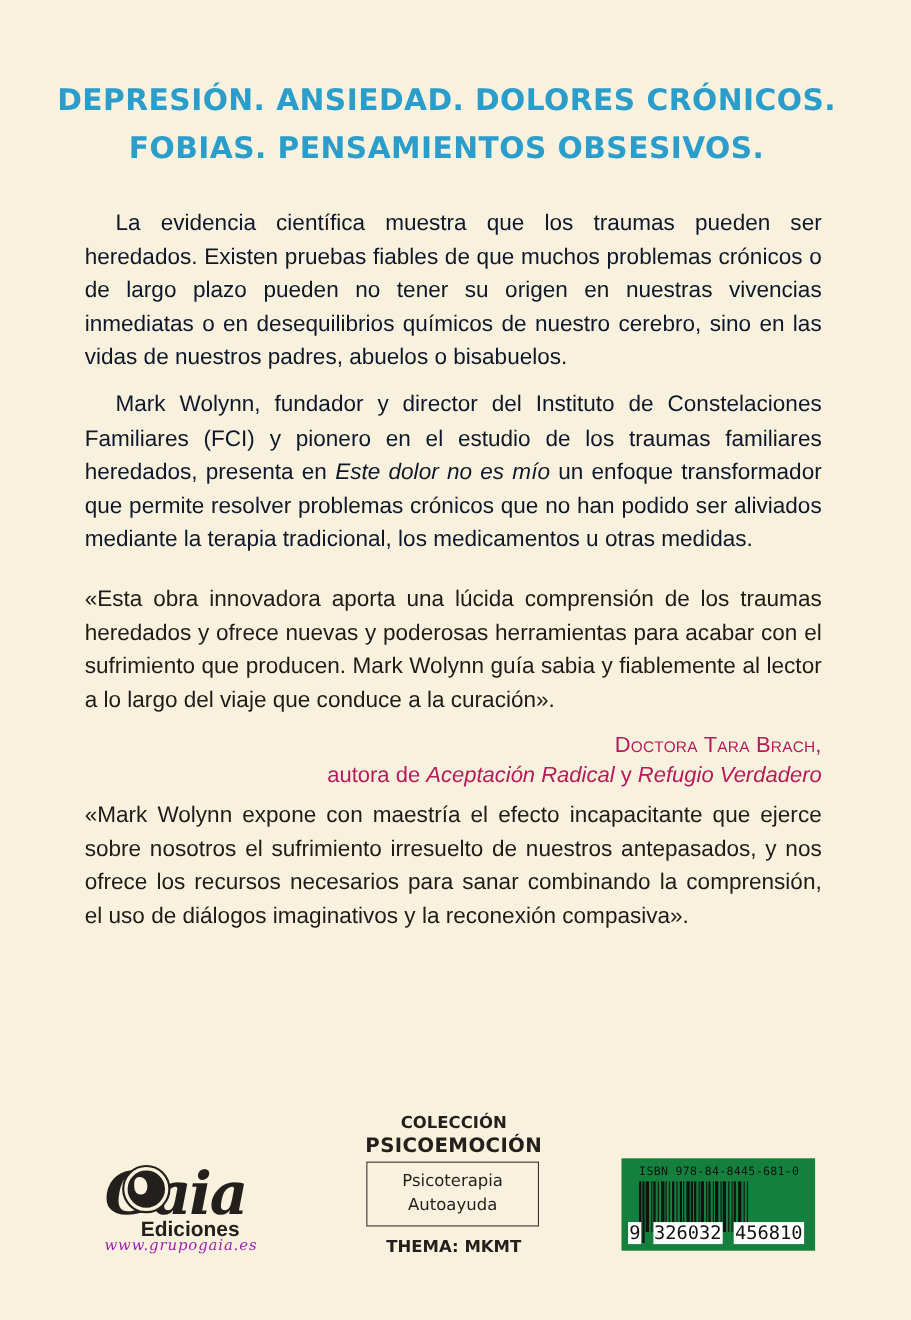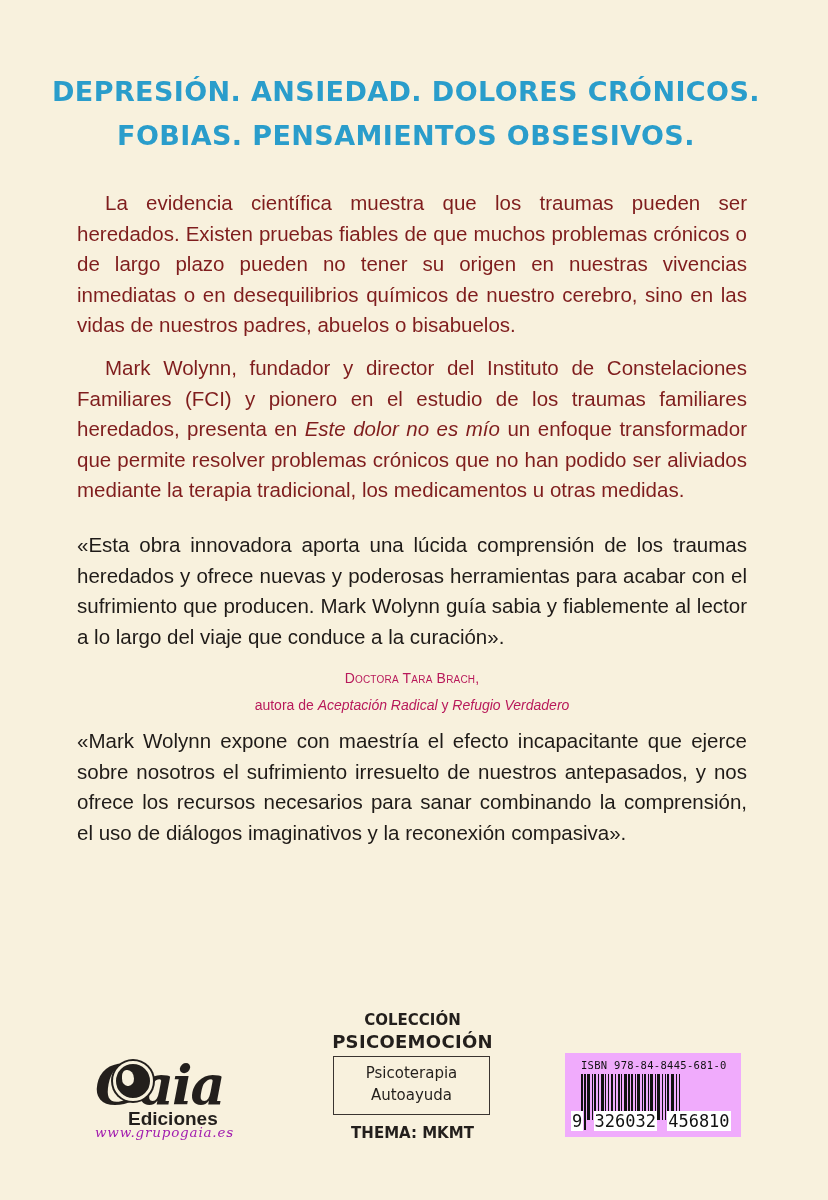--- a/index.html
+++ b/index.html
@@ -19,36 +19,36 @@
       font-size: 27px;
       letter-spacing: 0.4px;
       line-height: 44px;
     }
     .headline div { white-space: nowrap; }
     .body-text {
       position: absolute; left: 77px; width: 670px; top: 188px;
       font-size: 20.5px;
       line-height: 30.6px;
       text-align: justify;
-      color: #7f1d1d;
+      color: #0f172a;
       font-weight: 300;
     }
     .body-text p { margin: 0; text-indent: 28px; }
     .body-text p + p { margin-top: 12px; }
     .quote {
       position: absolute; left: 77px; width: 670px;
       font-size: 20.5px; line-height: 30.6px;
       text-align: justify; color: #1f1b18;
     }
     .quote p { margin: 0; }
     .attrib {
       margin-top: 13px;
-      text-align: center;
+      text-align: right;
       color: #b8195a;
-      font-size: 14px; line-height: 27px;
+      font-size: 20px; line-height: 27px;
     }
     .attrib .name { font-variant: small-caps; letter-spacing: 0.2px; }
     .attrib i { font-style: italic; }
     .q1 { top: 530px; }
     .q2 { top: 726px; }
 
     
     .logo {
       position: absolute; left: 95px; top: 1055px; width: 170px; height: 85px;
     }
@@ -87,21 +87,21 @@
       border: 1.5px solid #3a3430; box-sizing: border-box;
       text-align: center; padding-top: 5px;
       font-family: "DejaVu Sans", sans-serif; font-size: 15px; line-height: 22px; color: #231f1c;
     }
     .thema {
       position: absolute; left: 320px; top: 1124px; width: 185px; text-align: center;
       font-family: "DejaVu Sans", sans-serif; font-weight: bold; font-size: 15px; color: #231f1c;
     }
     .barcode-box {
       position: absolute; left: 565px; top: 1053px; width: 176px; height: 84px;
-      background: #f0abfc;
+      background: #15803d;
     }
     .isbn-text {
       position: absolute; left: 16px; top: 6px; width: 160px;
       font-family: "DejaVu Sans Mono", monospace; font-size: 10.5px; color: #111;
       letter-spacing: 0.3px;
     }
     .bars {
       position: absolute; left: 16px; top: 21px; width: 150px; height: 56px; display: flex; align-items: flex-start;
     }
     .bar { background: #111; height: 46px; margin-right: 1.6px; }

